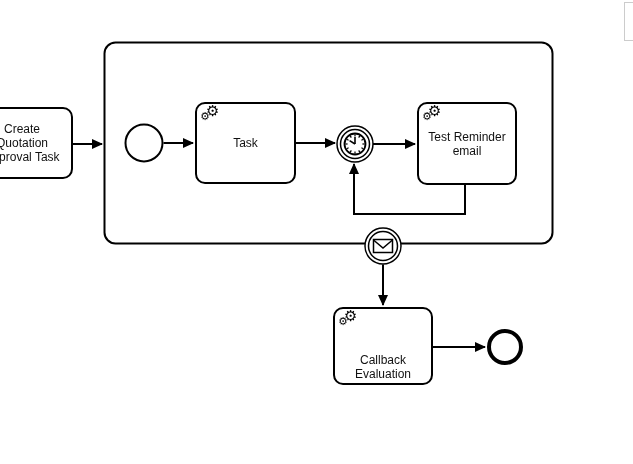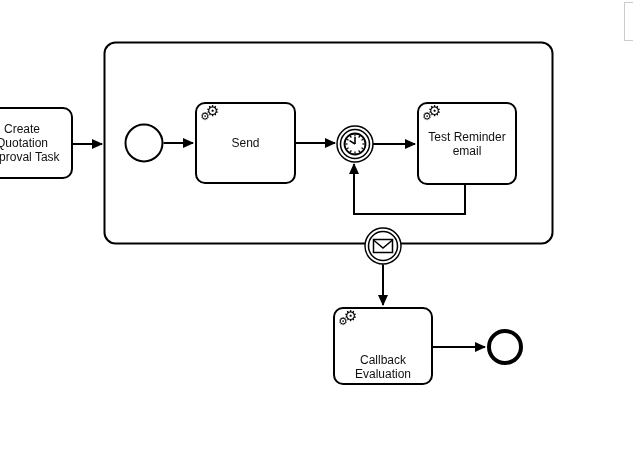--- a/index.html
+++ b/index.html
@@ -97,21 +97,21 @@
 
   <div class="task task-create">
     <span class="task-label">Create Quotation Approval Task</span>
   </div>
 
   <div class="task task-test">
     <span class="gear-marker">
         <span class="gear-back">⚙</span>
         <span class="gear-front">⚙</span>
       </span>
-    <span class="task-label">Send</span>
+    <span class="task-label">Task</span>
   </div>
 
   <div class="task task-send">
     <span class="gear-marker">
         <span class="gear-back">⚙</span>
         <span class="gear-front">⚙</span>
       </span>
     <span class="task-label">Test Reminder email</span>
   </div>
 

